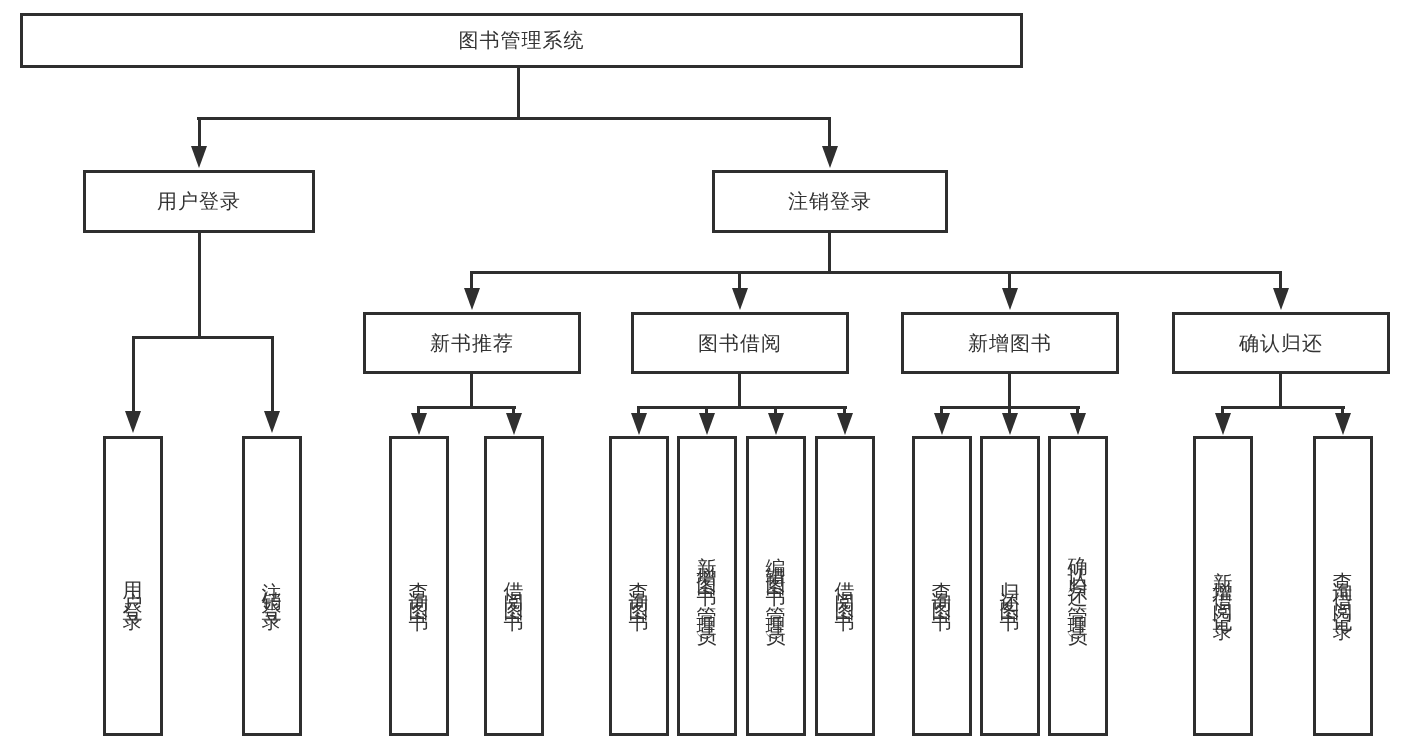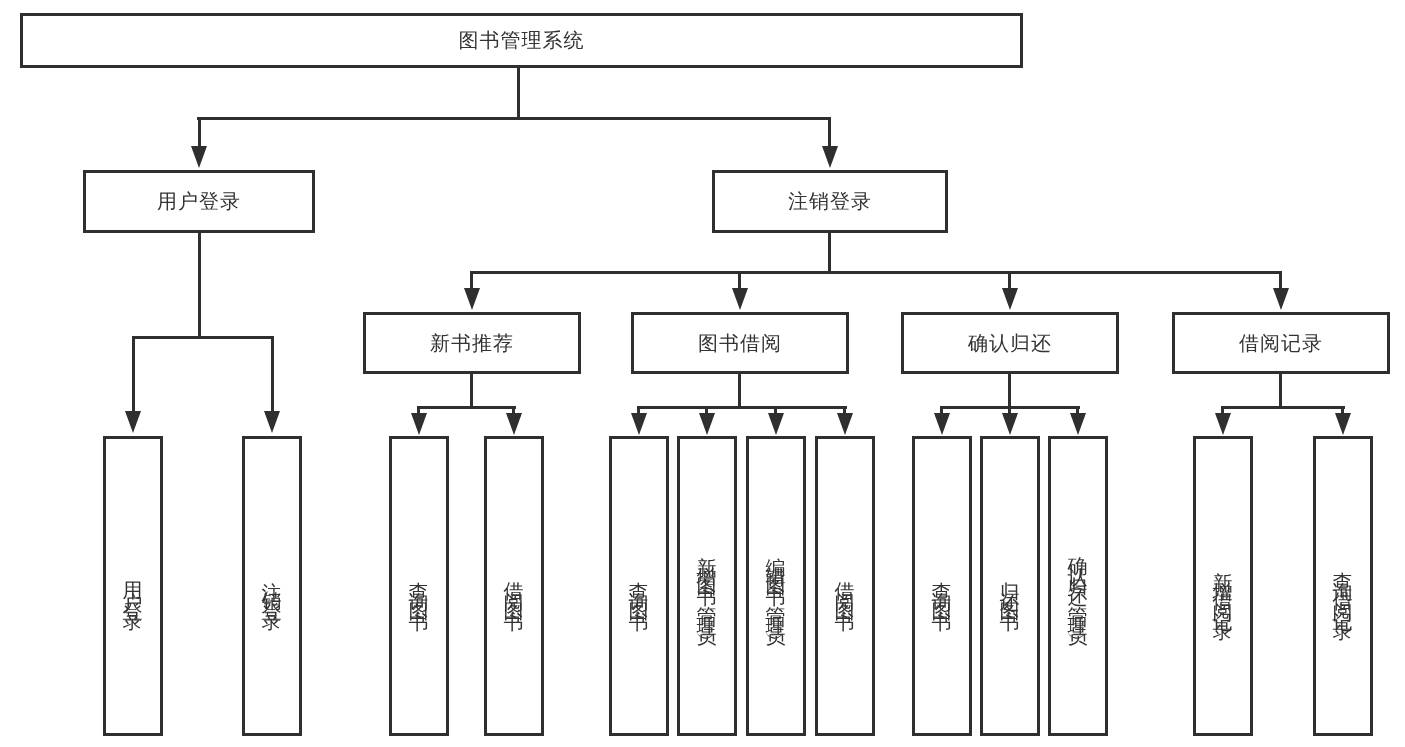--- a/index.html
+++ b/index.html
@@ -61,22 +61,22 @@
   <div class="arw" style="left:464px;top:288px;"></div>
   <div class="vl" style="left:738px;top:271px;height:19px;"></div>
   <div class="arw" style="left:732px;top:288px;"></div>
   <div class="vl" style="left:1008px;top:271px;height:19px;"></div>
   <div class="arw" style="left:1002px;top:288px;"></div>
   <div class="vl" style="left:1279px;top:271px;height:19px;"></div>
   <div class="arw" style="left:1273px;top:288px;"></div>
 
   <div class="box" style="left:363px;top:312px;width:218px;height:62px;">新书推荐</div>
   <div class="box" style="left:631px;top:312px;width:218px;height:62px;">图书借阅</div>
-  <div class="box" style="left:901px;top:312px;width:218px;height:62px;">确认归还</div>
-  <div class="box" style="left:1172px;top:312px;width:218px;height:62px;">借阅记录</div>
+  <div class="box" style="left:901px;top:312px;width:218px;height:62px;">新增图书</div>
+  <div class="box" style="left:1172px;top:312px;width:218px;height:62px;">确认归还</div>
 
   <div class="vl" style="left:470px;top:373px;height:33px;"></div>
   <div class="hl" style="left:417px;top:406px;width:99px;"></div>
   <div class="vl" style="left:417px;top:406px;height:9px;"></div>
   <div class="arw" style="left:411px;top:413px;"></div>
   <div class="vl" style="left:512px;top:406px;height:9px;"></div>
   <div class="arw" style="left:506px;top:413px;"></div>
 
   <div class="vl" style="left:738px;top:373px;height:33px;"></div>
   <div class="hl" style="left:637px;top:406px;width:210px;"></div>

